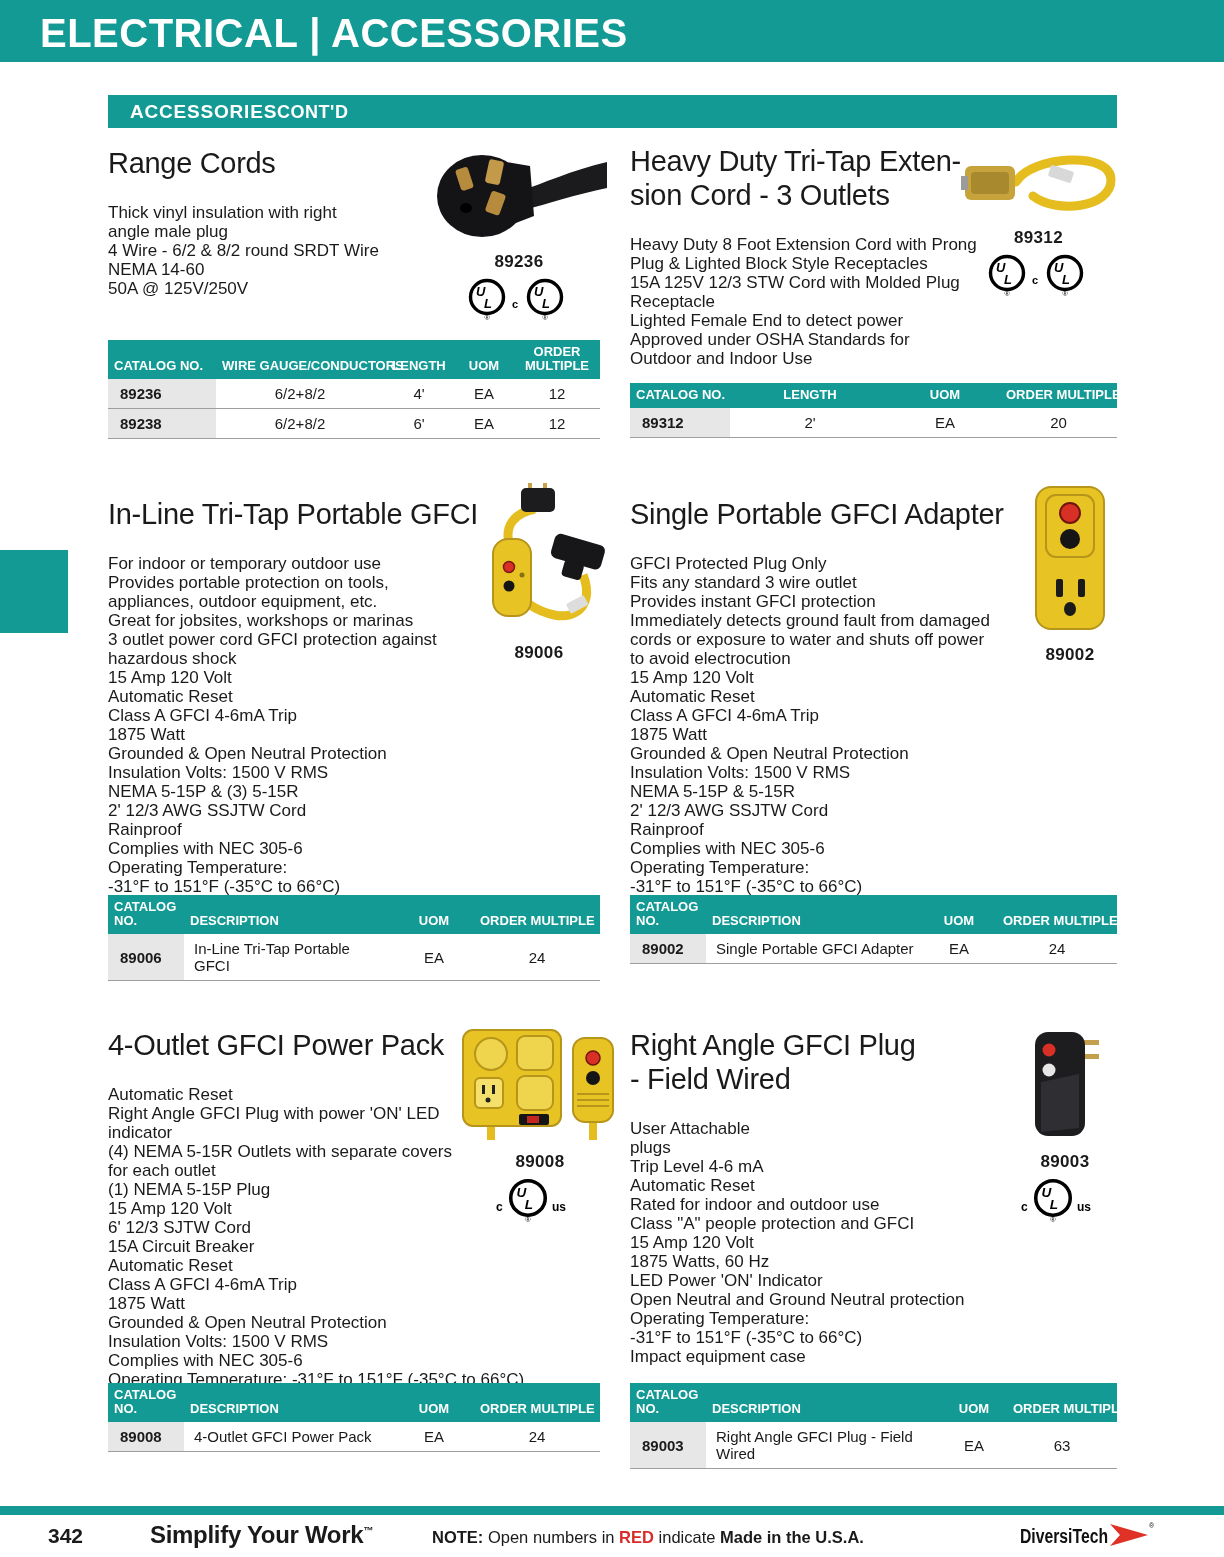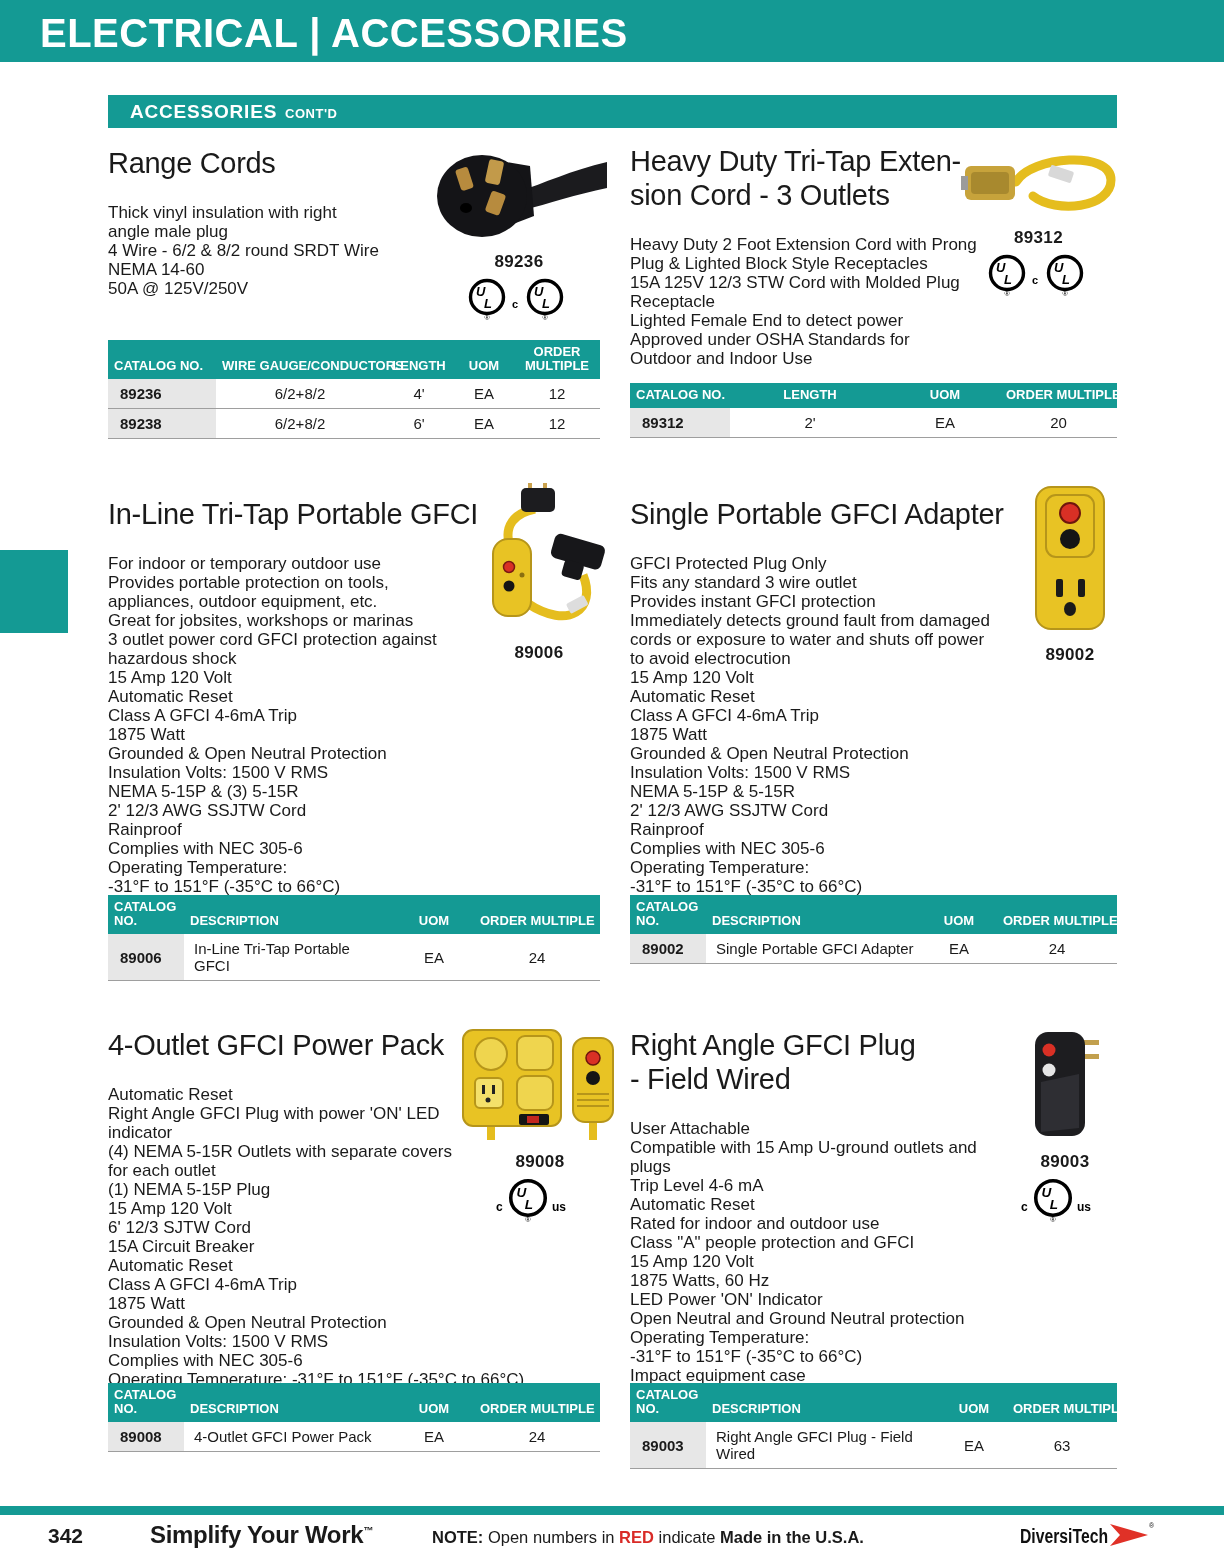--- a/index.html
+++ b/index.html
@@ -6,21 +6,21 @@
   body{
     width:1224px;height:1557px;position:relative;background:#fff;
     font-family:"Liberation Sans",sans-serif;color:#1a1a1a;overflow:hidden;
     --accent:#149A94; --note-red:#D92B27; --arrow-red:#E03127; --cat-gray:#E7E7E7;
   }
   
   .hdr{position:absolute;left:0;top:0;width:1224px;height:62px;background:var(--accent);}
   .hdr h1{margin:0;padding:11px 0 0 40px;color:#fff;font-size:40px;font-weight:bold;letter-spacing:.5px;}
   .banner{position:absolute;left:108px;top:95px;width:1009px;height:33px;background:var(--accent);color:#fff;line-height:33px;}
   .banner .main{font-size:19px;font-weight:bold;letter-spacing:.8px;padding-left:22px;}
-  .banner .contd{font-size:13px;font-weight:bold;margin-left:8px;letter-spacing:.5px;}
+  .banner .contd{font-size:18px;font-weight:bold;letter-spacing:.5px;}
   .side-tab{position:absolute;left:0;top:550px;width:68px;height:83px;background:var(--accent);}
   
   .product{position:absolute;}
   .product h2{margin:0;font-size:29px;line-height:34px;font-weight:normal;letter-spacing:-.3px;}
   .desc{margin-top:23px;font-size:17px;line-height:19px;}
   .desc .line{white-space:nowrap;}
   .fig{position:absolute;margin:0;text-align:center;}
   .fig .caption{font-weight:bold;font-size:17px;margin-top:8px;letter-spacing:.3px;}
   .fig .cert{margin-top:5px;}
   
@@ -93,21 +93,21 @@
         <text x="45" y="31" font-size="11" font-weight="bold">c</text>
         <use href="#ul-badge" x="58" y="0" width="40" height="44"></use>
       </svg>
     </div>
   </figure>
 </section>
 
 <section class="product" style="left:630px;top:144px;width:487px;">
   <h2><span>Heavy Duty Tri-Tap Exten-</span><br><span>sion Cord - 3 Outlets</span></h2>
   <div class="desc">
-    <div class="line">Heavy Duty 2 Foot Extension Cord with Prong</div>
+    <div class="line">Heavy Duty 8 Foot Extension Cord with Prong</div>
     <div class="line">Plug &amp; Lighted Block Style Receptacles</div>
     <div class="line">15A 125V 12/3 STW Cord with Molded Plug</div>
     <div class="line">Receptacle</div>
     <div class="line">Lighted Female End to detect power</div>
     <div class="line">Approved under OSHA Standards for</div>
     <div class="line">Outdoor and Indoor Use</div>
   </div>
   <figure class="fig" style="left:330px;top:8px;width:157px;">
     <svg width="156" height="64" viewBox="0 0 156 64">
       <path d="M55 30 C70 4,150 -2,150 28 C150 56,95 62,72 44" stroke="#e5bd1e" stroke-width="9" fill="none" stroke-linecap="round"></path>
@@ -371,21 +371,20 @@
         <text x="60" y="34" font-size="12" font-weight="bold">us</text>
       </svg>
     </div>
   </figure>
 </section>
 
 <section class="product" style="left:630px;top:1028px;width:487px;">
   <h2><span>Right Angle GFCI Plug</span><br><span>- Field Wired</span></h2>
   <div class="desc">
     <div class="line">User Attachable</div>
-    <div class="line">Compatible with 15 Amp U-ground outlets and</div>
     <div class="line">plugs</div>
     <div class="line">Trip Level 4-6 mA</div>
     <div class="line">Automatic Reset</div>
     <div class="line">Rated for indoor and outdoor use</div>
     <div class="line">Class "A" people protection and GFCI</div>
     <div class="line">15 Amp 120 Volt</div>
     <div class="line">1875 Watts, 60 Hz</div>
     <div class="line">LED Power 'ON' Indicator</div>
     <div class="line">Open Neutral and Ground Neutral protection</div>
     <div class="line">Operating Temperature:</div>

